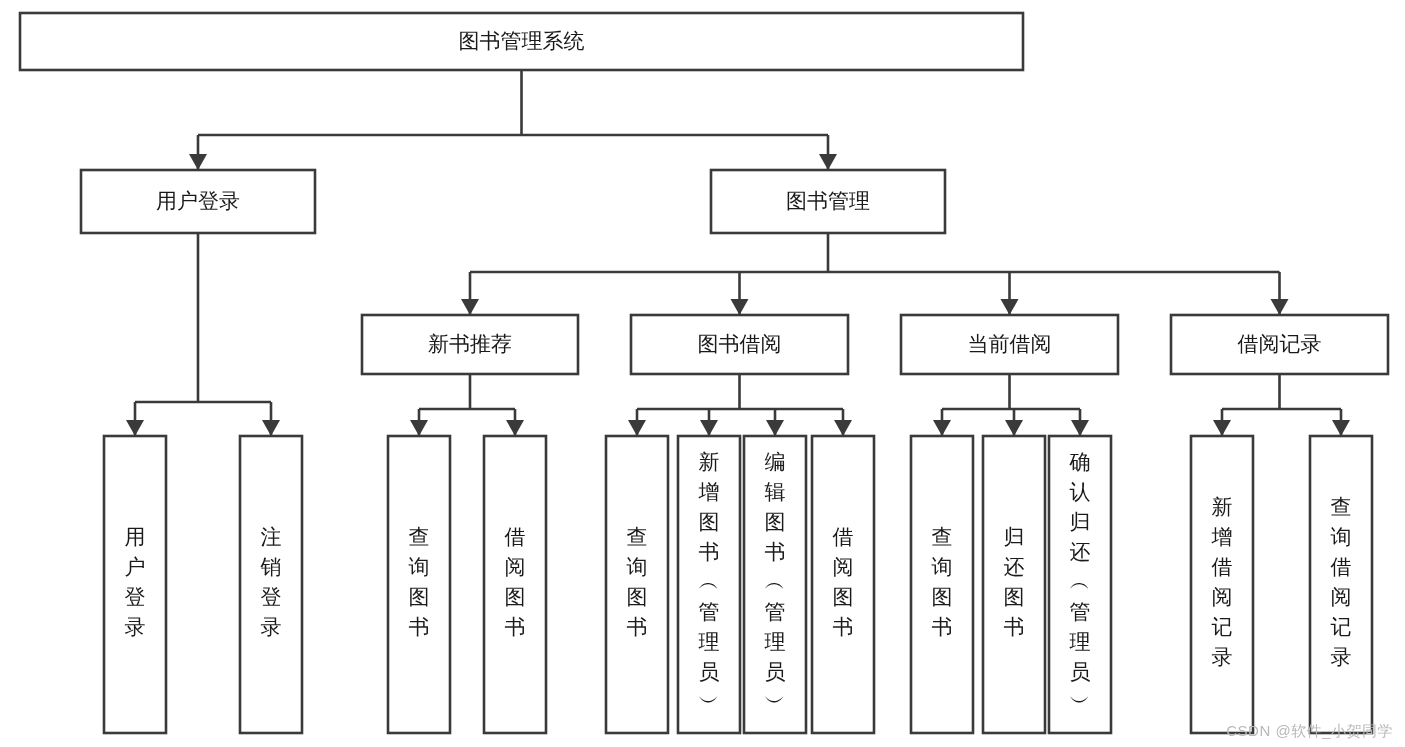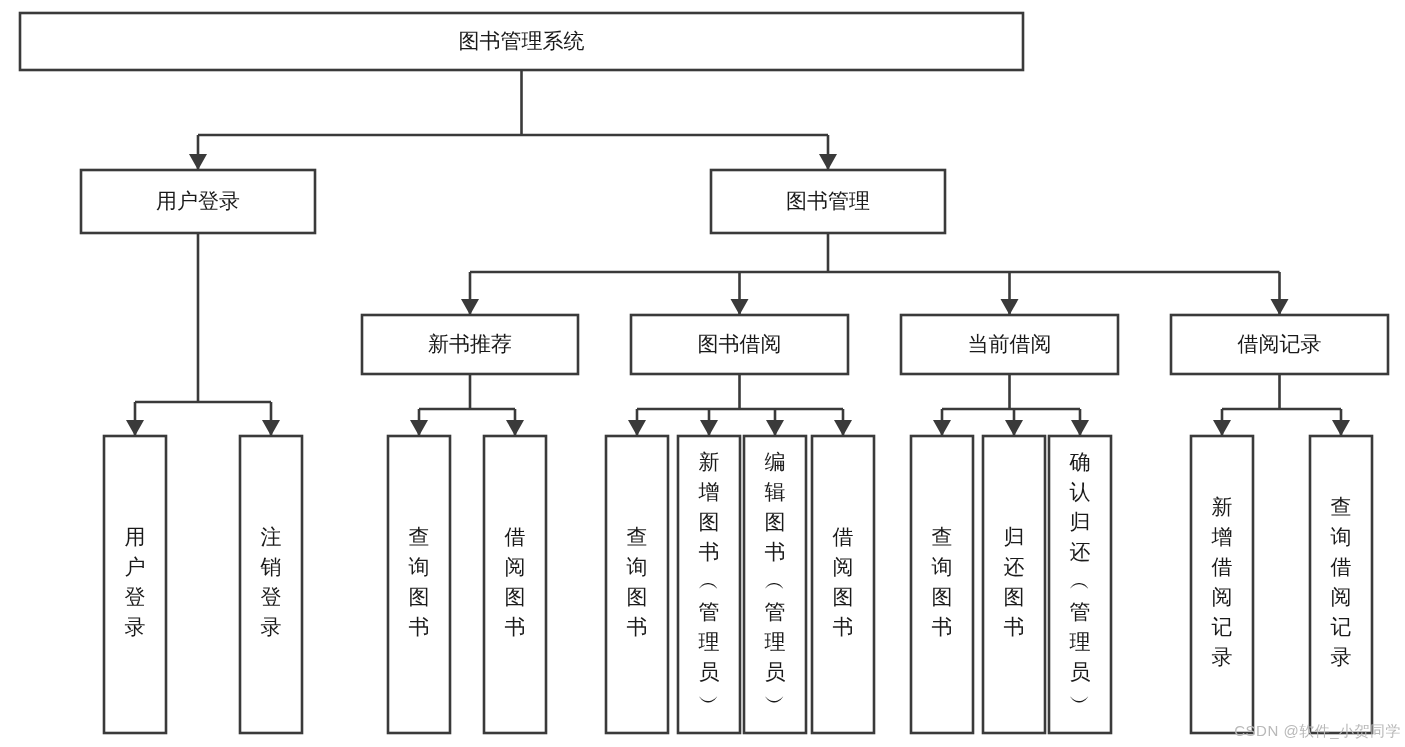--- a/index.html
+++ b/index.html
@@ -51,21 +51,21 @@
     dominant-baseline: middle;
   }
   .node-label-v {
     font-family: "Liberation Sans", "DejaVu Sans", sans-serif;
     font-size: 21px;
     fill: #1a1a1a;
     text-anchor: middle;
   }
   .watermark {
     position: absolute;
-    right: 4px;
+    right: 12px;
     bottom: 6px;
     font-family: "Liberation Sans", "DejaVu Sans", sans-serif;
     font-size: 15px;
     color: #b9b9b9;
     white-space: nowrap;
     letter-spacing: 0.5px;
   }
 </style>
 </head>
 <body>

